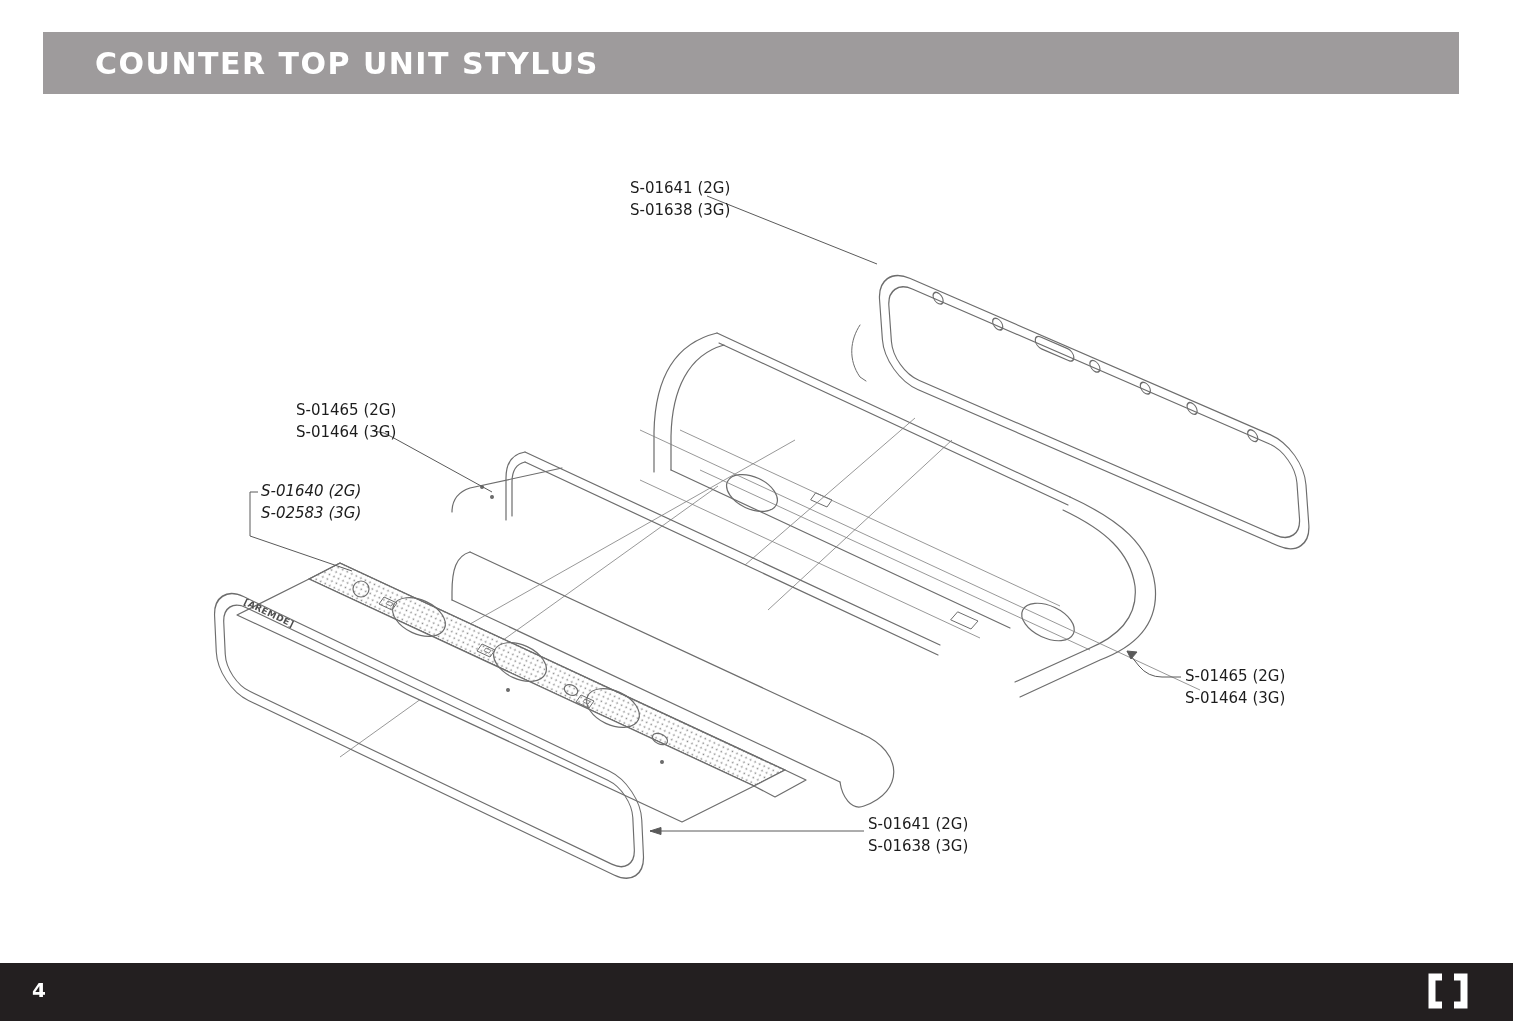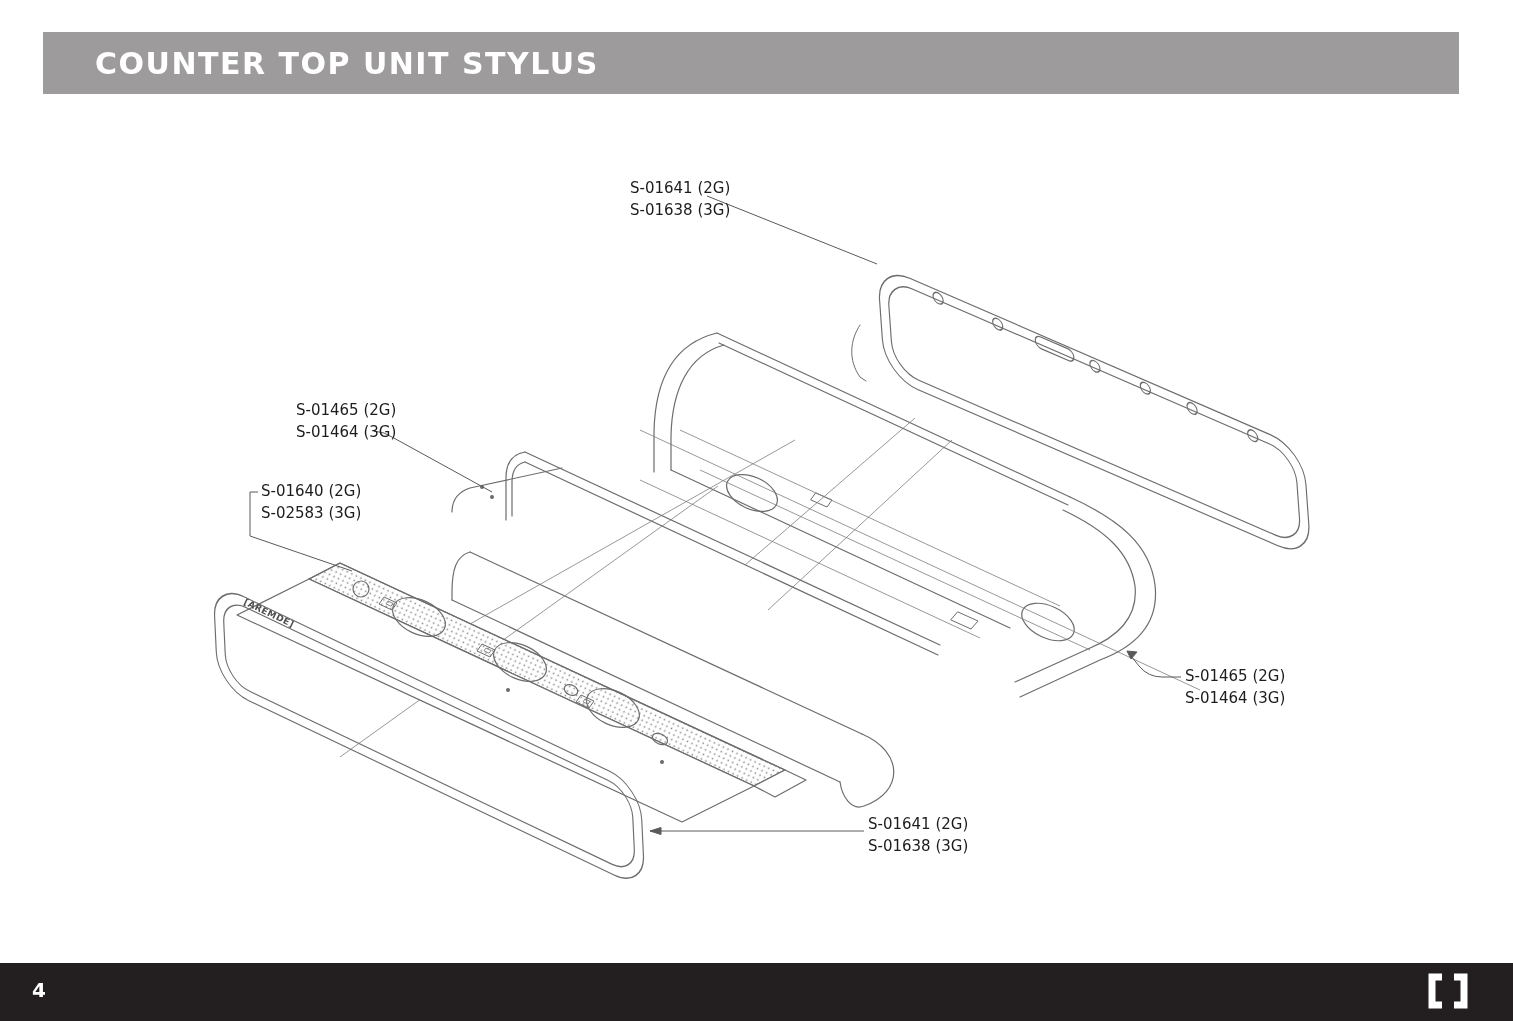--- a/index.html
+++ b/index.html
@@ -138,21 +138,21 @@
     <div class="part-label" style="left:630px;top:177px;">
       <div>S-01641 (2G)</div>
       <div>S-01638 (3G)</div>
     </div>
 
     <div class="part-label" style="left:296px;top:399px;">
       <div>S-01465 (2G)</div>
       <div>S-01464 (3G)</div>
     </div>
 
-    <div class="part-label" style="left:261px;top:480px;">
+    <div class="part-label" style="left:261px;top:480px;font-style:italic;">
       <div>S-01640 (2G)</div>
       <div>S-02583 (3G)</div>
     </div>
 
     <div class="part-label" style="left:1185px;top:665px;">
       <div>S-01465 (2G)</div>
       <div>S-01464 (3G)</div>
     </div>
 
     <div class="part-label" style="left:868px;top:813px;">

